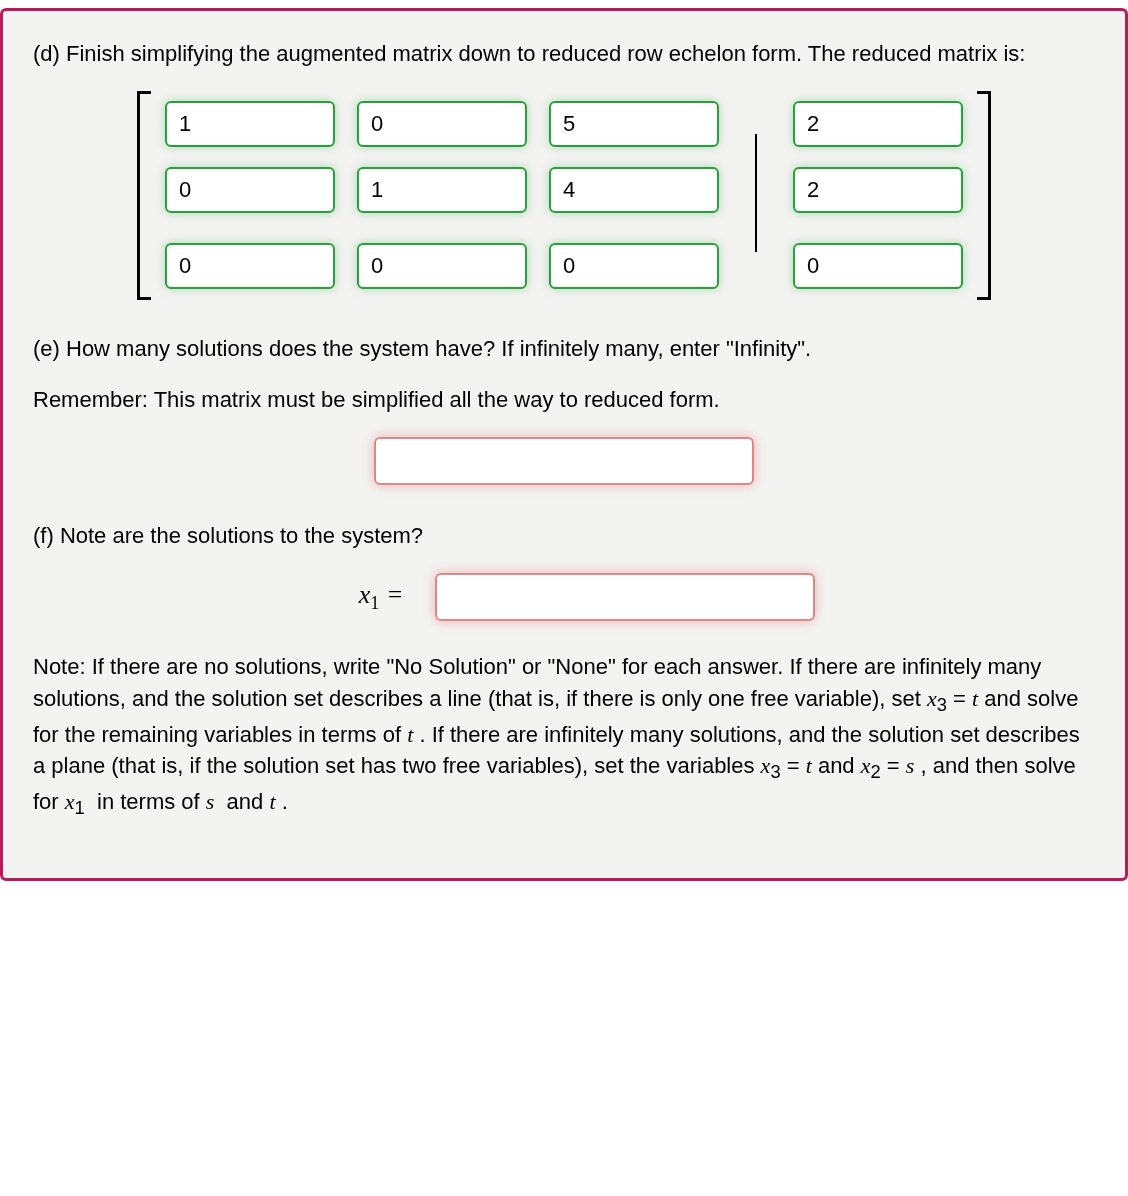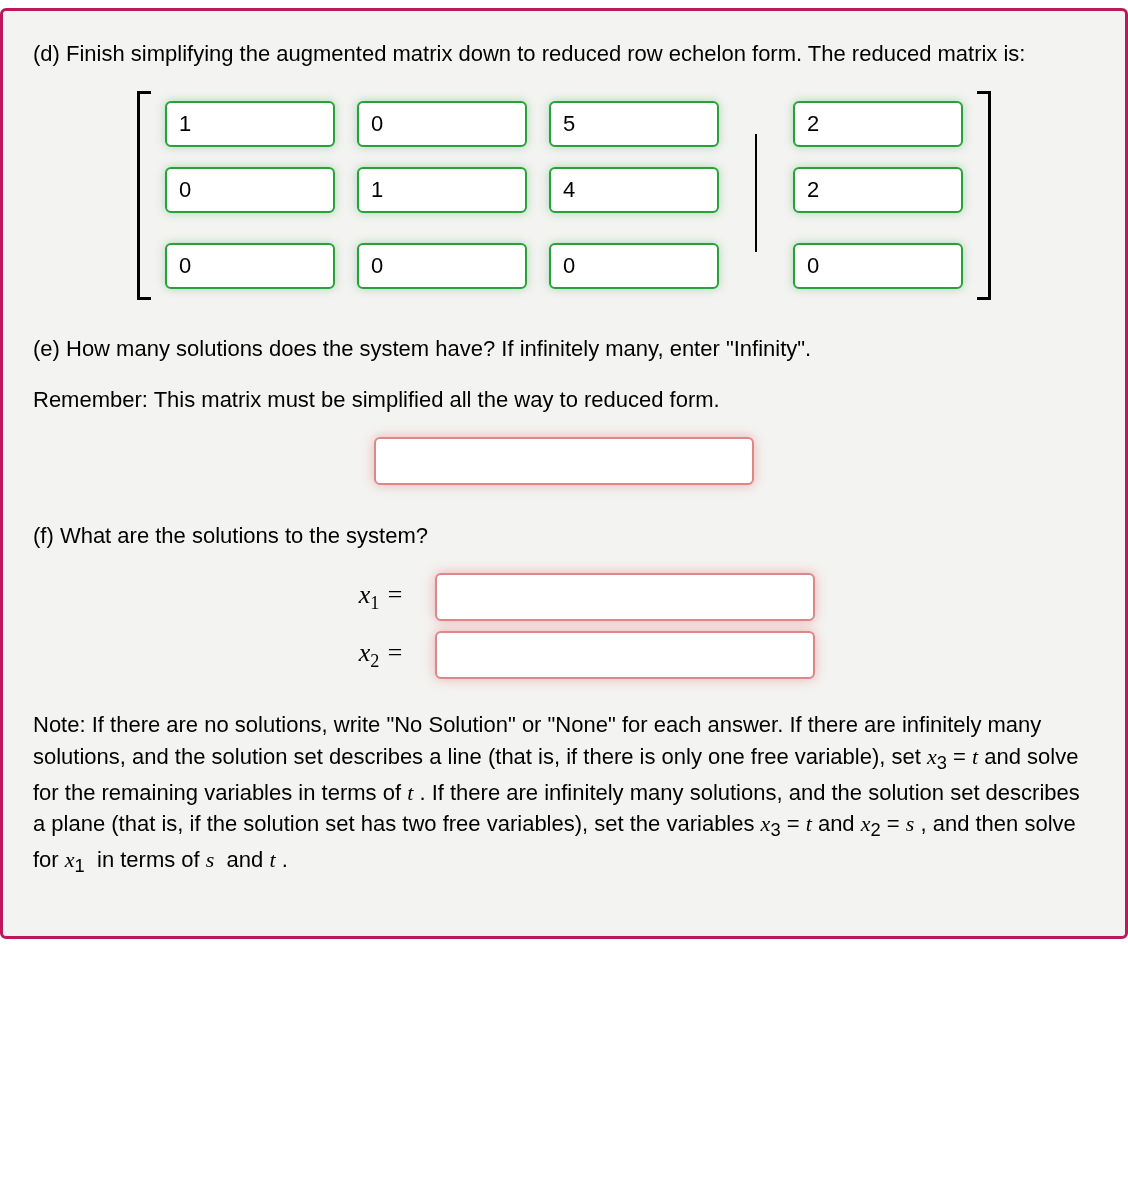--- a/index.html
+++ b/index.html
@@ -156,28 +156,24 @@
   </div>
 
   <p>(e) How many solutions does the system have? If infinitely many, enter "Infinity".</p>
 
   <p>Remember: This matrix must be simplified all the way to reduced form.</p>
 
   <div class="center-input-row">
     <input class="red-input" value="" style="">
   </div>
 
-  <p>(f) What are the solutions to the system?</p>
+  <p>(f) Note are the solutions to the system?</p>
 
   <div class="solutions">
     <div class="solution-row">
       <span class="lbl"><span class="math">x</span><sub>1</sub> =</span>
-      <input class="red-input" value="" style="">
-    </div>
-    <div class="solution-row">
-      <span class="lbl"><span class="math">x</span><sub>2</sub> =</span>
       <input class="red-input" value="" style="">
     </div>
   </div>
 
   <p class="note"><b>Note:</b> If there are no solutions, write "No Solution" or "None" for each answer. If there are infinitely many solutions, and the solution set describes a line (that is, if there is only one free variable), set <span class="math">x</span><sub>3</sub> = <span class="math">t</span> and solve for the remaining variables in terms of <span class="math">t</span> . If there are infinitely many solutions, and the solution set describes a plane (that is, if the solution set has two free variables), set the variables <span class="math">x</span><sub>3</sub> = <span class="math">t</span> and <span class="math">x</span><sub>2</sub> = <span class="math">s</span> , and then solve for <span class="math">x</span><sub>1</sub>&nbsp; in terms of <span class="math">s</span>&nbsp; and <span class="math">t</span> .</p>
 
 </div>
 
 </body></html>

